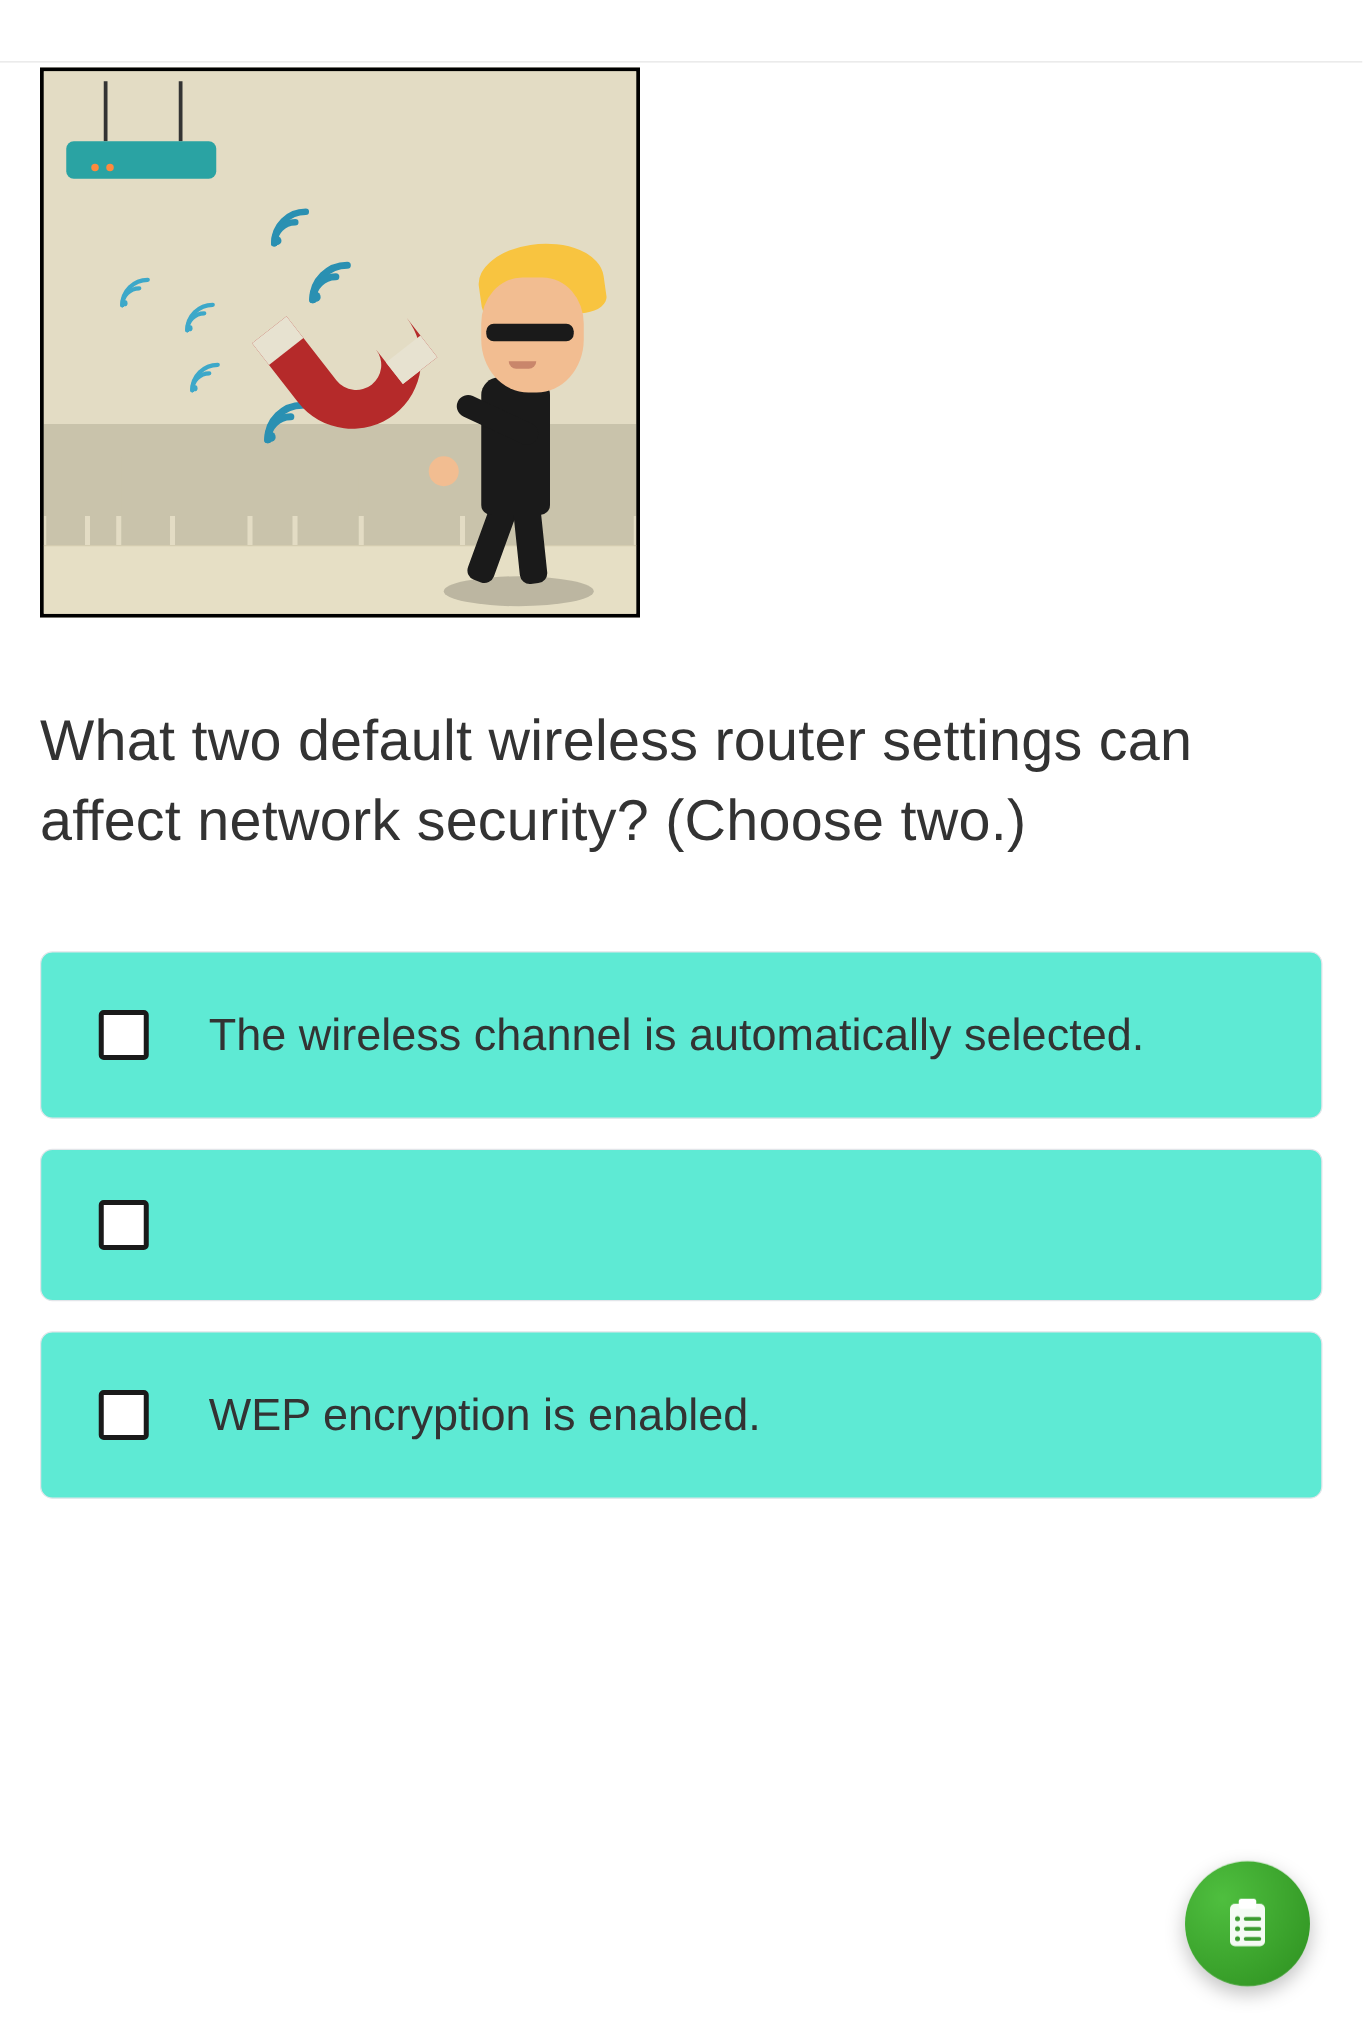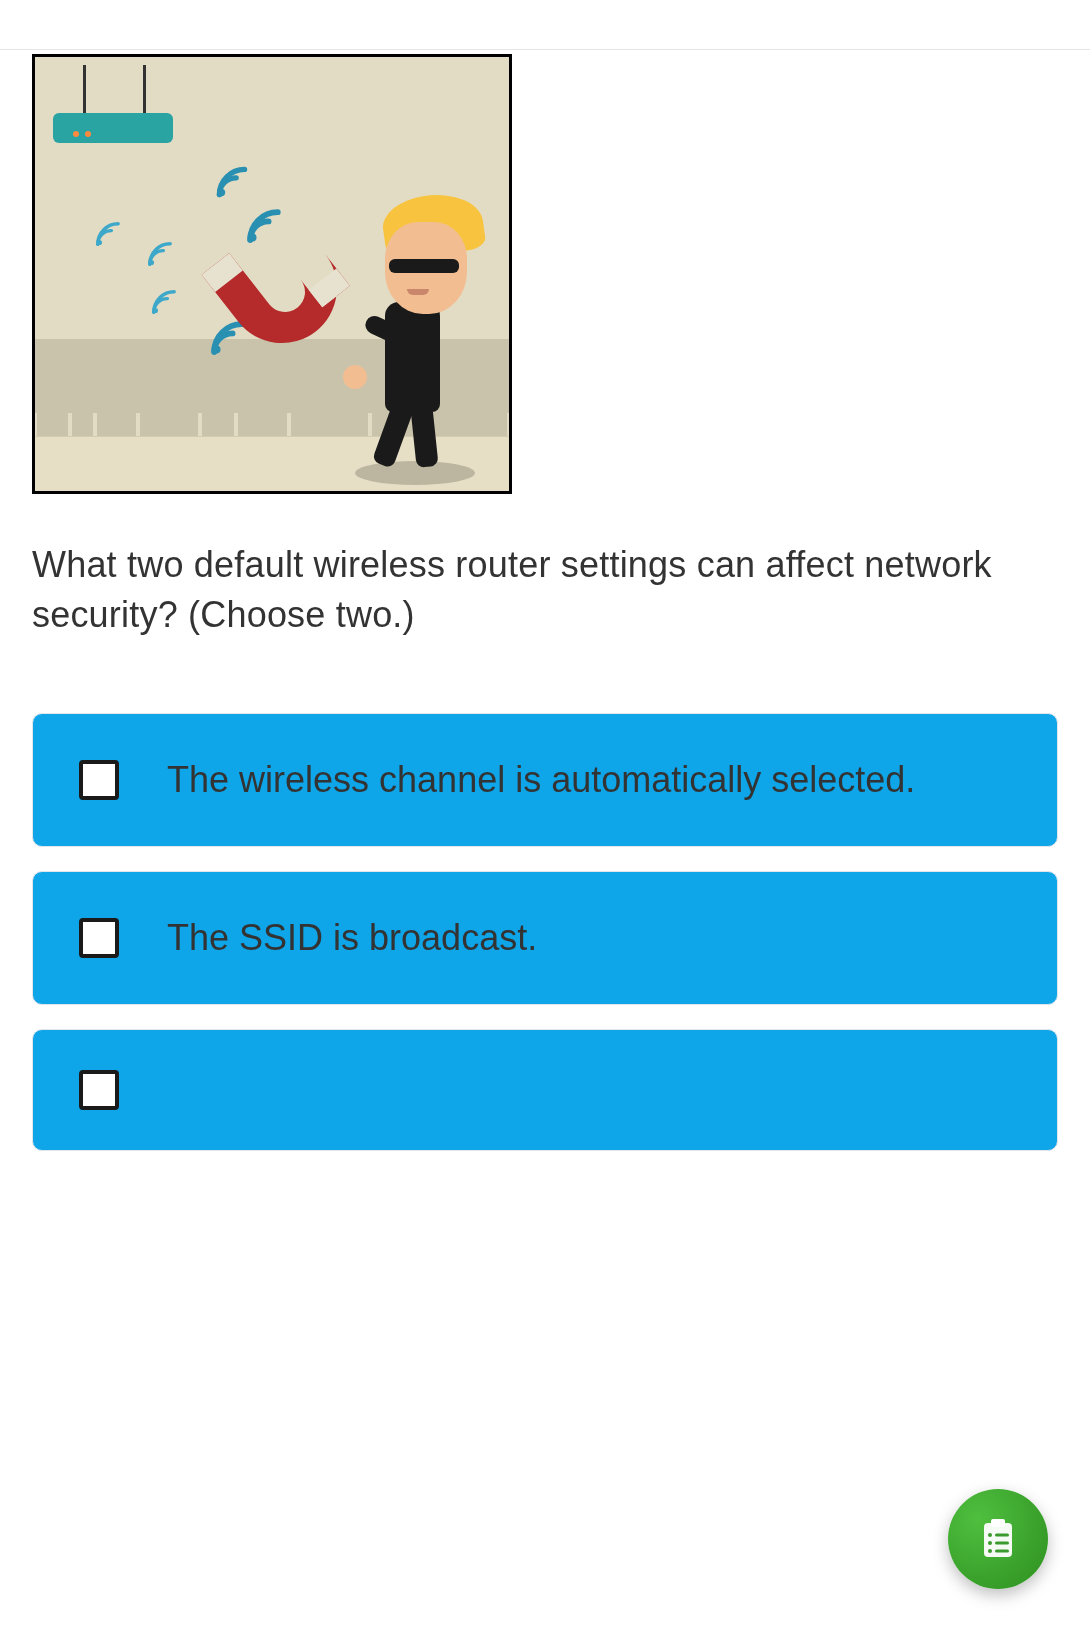--- a/index.html
+++ b/index.html
@@ -177,39 +177,39 @@
     .b2 { width: 22px; height: 95px; }
     .b3 { width: 40px; height: 70px; }
     .b4 { width: 60px; height: 50px; }
     .b5 { width: 34px; height: 40px; }
     .b6 { width: 50px; height: 58px; }
     .b7 { width: 80px; height: 42px; }
     .b8 { width: 140px; height: 36px; }
 
     
     .question {
-      margin-top: 46px;
-      font-size: 36px;
+      margin-top: 66px;
+      font-size: 46px;
       line-height: 1.4;
       color: #333;
       letter-spacing: 0.2px;
     }
 
     
     .options {
       margin-top: 72px;
       display: flex;
       flex-direction: column;
       gap: 24px;
     }
     .option {
       display: flex;
       align-items: center;
       gap: 48px;
-      background: #0ea5e9;
+      background: #5eead4;
       border: 1px solid #e2e5e9;
       border-radius: 10px;
       padding: 40px 46px;
       cursor: pointer;
     }
     .checkbox {
       width: 40px; height: 40px;
       border: 4px solid #1a1a1a;
       border-radius: 4px;
       flex: 0 0 auto;
@@ -345,25 +345,25 @@
 
   <div class="options">
 
     <label class="option">
       <span class="checkbox"></span>
       <span class="option-label">The wireless channel is automatically selected.</span>
     </label>
 
     <label class="option">
       <span class="checkbox"></span>
-      <span class="option-label">The SSID is broadcast.</span>
     </label>
 
     <label class="option">
       <span class="checkbox"></span>
+      <span class="option-label">WEP encryption is enabled.</span>
     </label>
 
 
   </div>
 </div>
 
 <div class="fab">
   <span>
     <svg viewBox="0 0 48 48" fill="none">
       <rect x="10" y="8" width="28" height="34" rx="4" fill="#ffffff" opacity="0.95"></rect>

